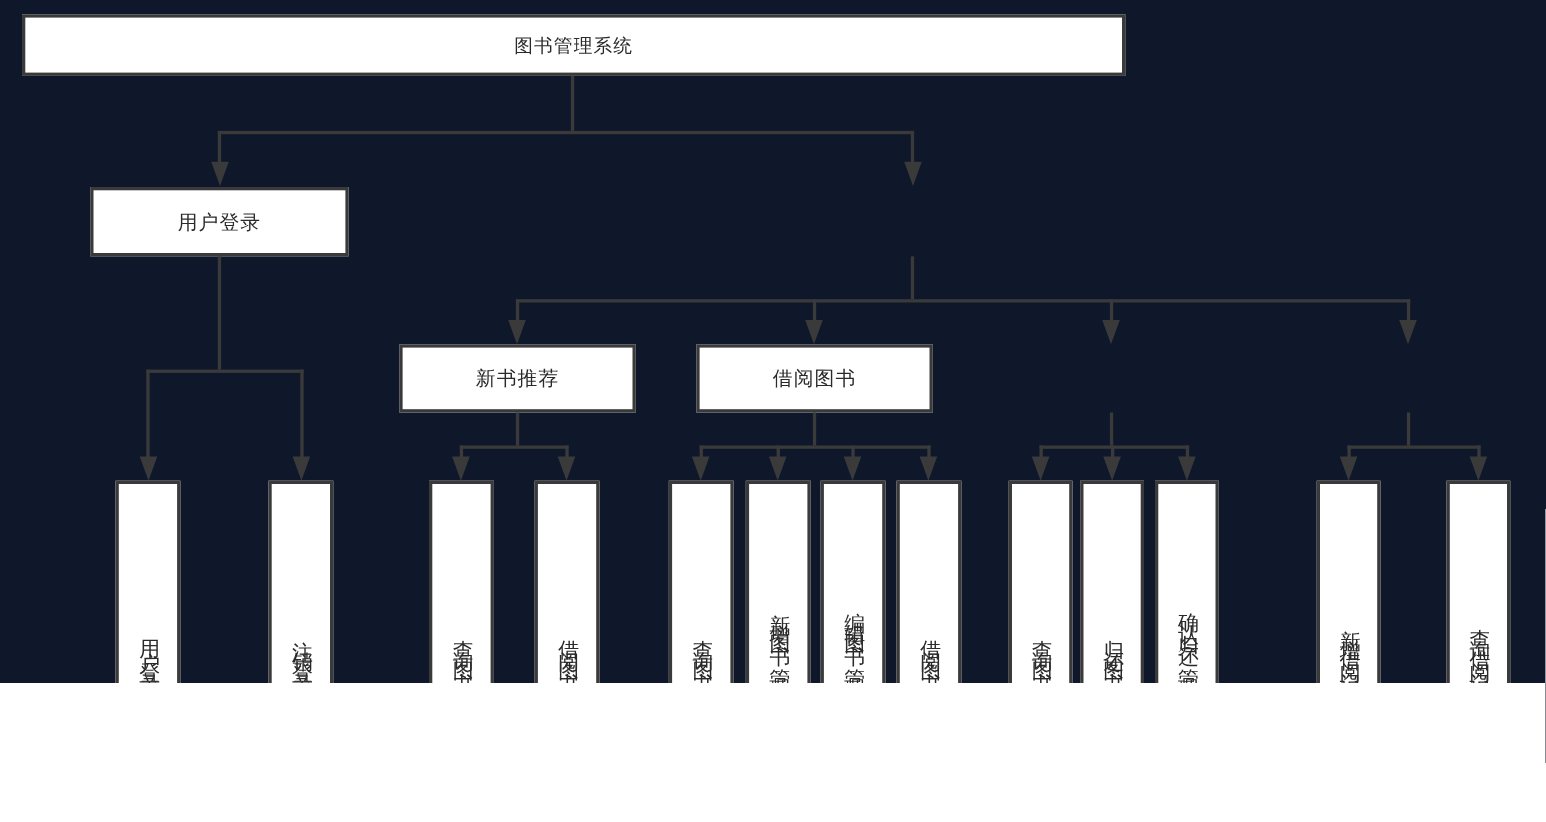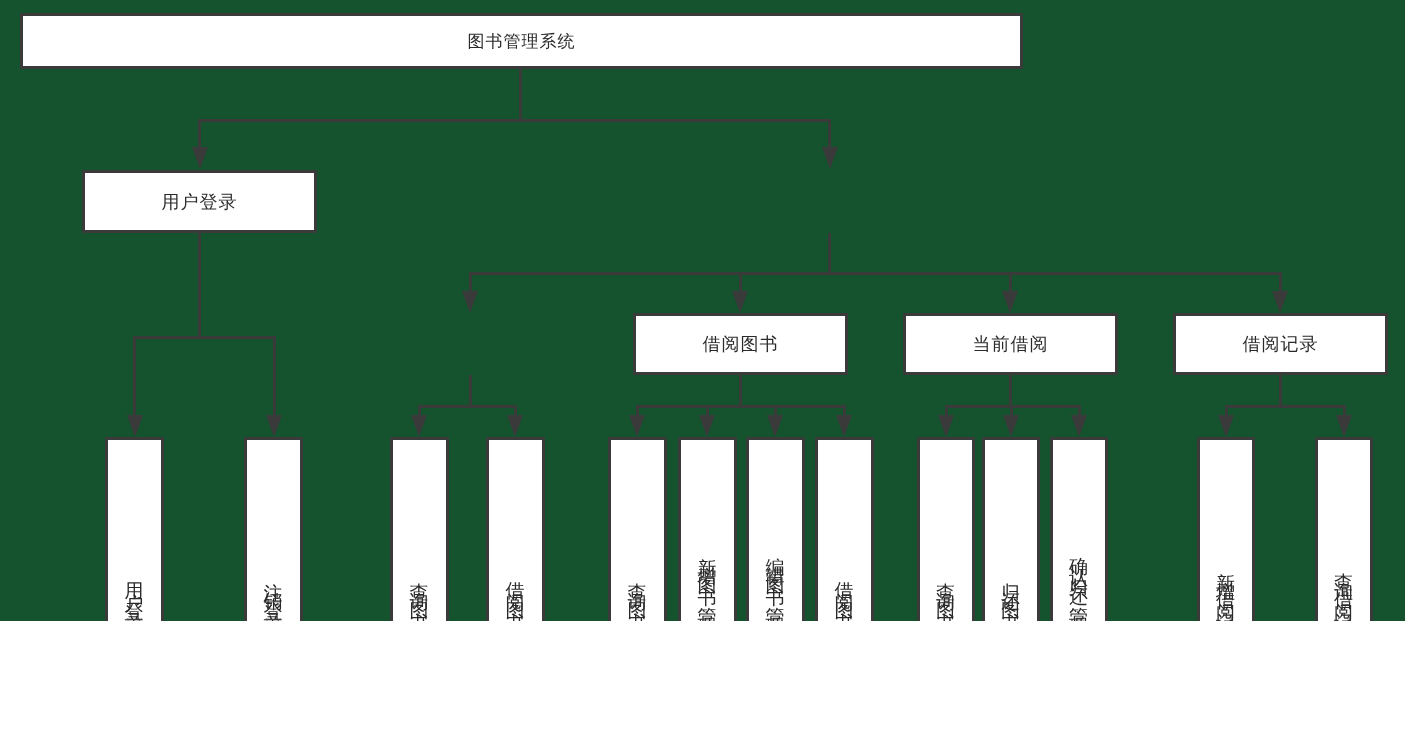--- a/index.html
+++ b/index.html
@@ -1,20 +1,20 @@
 <!DOCTYPE html>
 <html><head>
 <meta charset="utf-8">
 <style>
   html,body{margin:0;padding:0;background:#ffffff;}
   #canvas{
     position:relative;
     width:1405px;height:621px;
-    background:#14532d;
-    font-family:Liberation Sans, sans-serif;
+    background:#0f172a;
+    font-family:Liberation Mono, monospace;
     color:#2a2a2a;
     overflow:hidden;
   }
   .box{
     position:absolute;
     box-sizing:border-box;
     border:3px solid #3a3a3a;
     background:#ffffff;
     display:flex;
     align-items:center;
@@ -53,28 +53,25 @@
 <div id="canvas">
 
   <div class="box root" style="left:20px;top:13px;width:1003px;height:56px;">
     <span class="hlabel">图书管理系统</span>
   </div>
 
   <div class="box" style="left:82px;top:170px;width:235px;height:63px;">
     <span class="hlabel">用户登录</span>
   </div>
 
+  <div class="box" style="left:363px;top:313px;width:215px;height:62px;">
+    <span class="hlabel">新书推荐</span>
+  </div>
   <div class="box" style="left:633px;top:313px;width:215px;height:62px;">
     <span class="hlabel">借阅图书</span>
-  </div>
-  <div class="box" style="left:903px;top:313px;width:215px;height:62px;">
-    <span class="hlabel">当前借阅</span>
-  </div>
-  <div class="box" style="left:1173px;top:313px;width:215px;height:62px;">
-    <span class="hlabel">借阅记录</span>
   </div>
 
   <div class="box leaf" style="left:105px;top:437px;width:59px;height:299px;">
     <span class="vtext">用户登录</span>
   </div>
   <div class="box leaf" style="left:244px;top:437px;width:59px;height:299px;">
     <span class="vtext">注销登录</span>
   </div>
 
   <div class="box leaf" style="left:390px;top:437px;width:59px;height:299px;">

